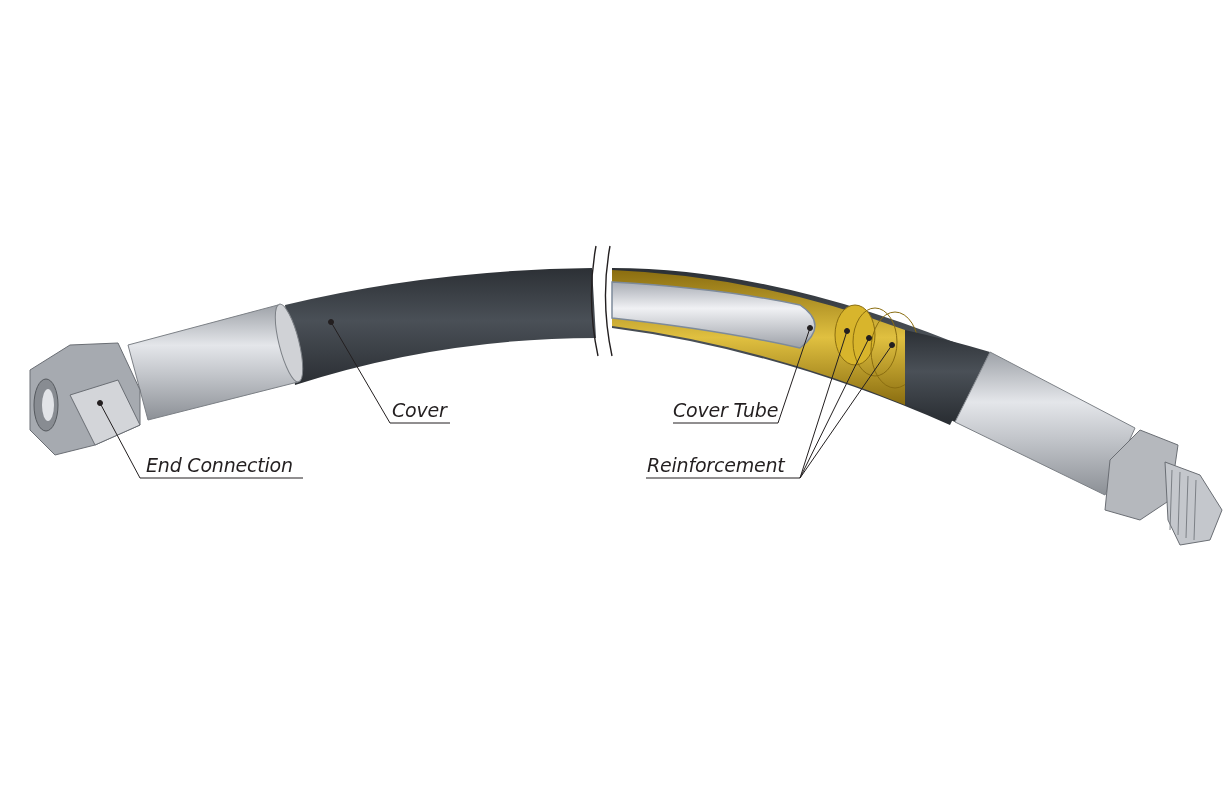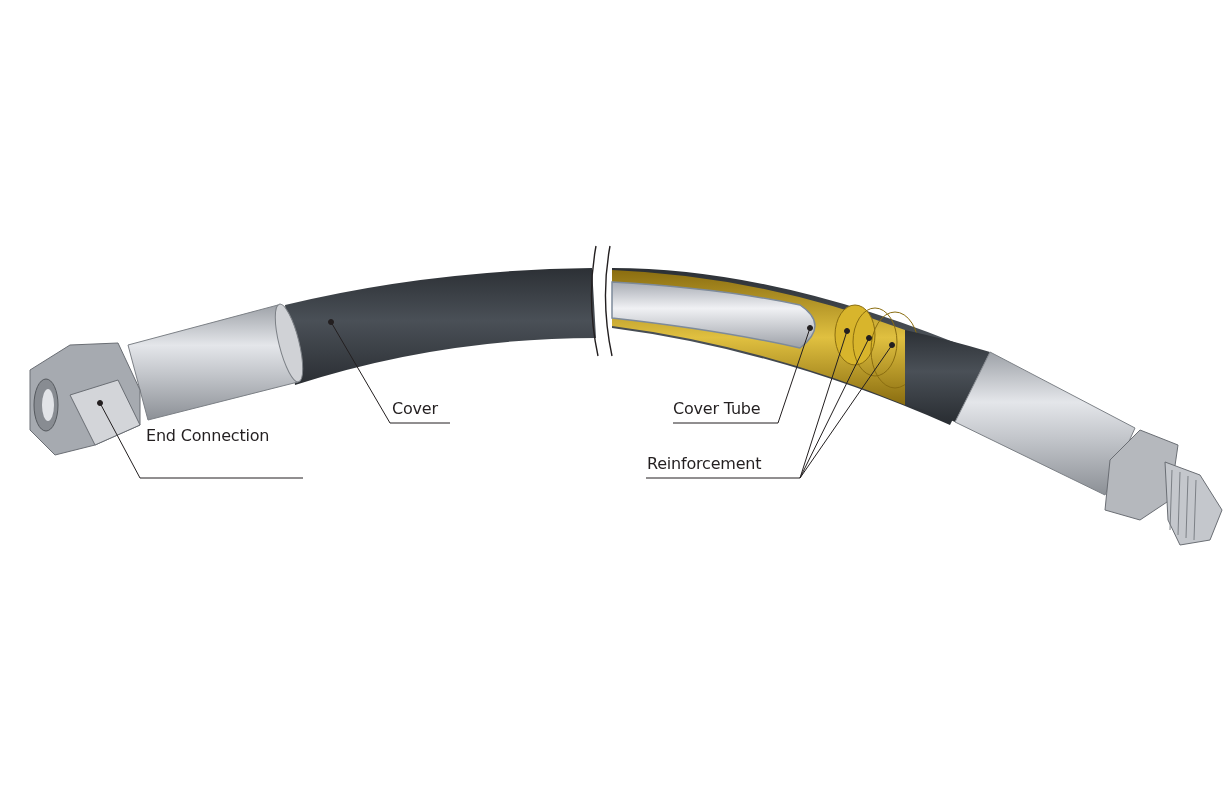--- a/index.html
+++ b/index.html
@@ -1,20 +1,20 @@
 <!DOCTYPE html>
 <html><head>
 <meta charset="utf-8">
 <style>
   html, body { margin: 0; padding: 0; background: #ffffff; }
   body { width: 1232px; height: 804px; position: relative; overflow: hidden;
          font-family: "DejaVu Sans", sans-serif; }
   #diagram { position: absolute; left: 0; top: 0; width: 1232px; height: 804px; }
-  .label { position: absolute; font-size: 16px; color: #231f20; line-height: 1;
-           white-space: nowrap; letter-spacing: -0.2px; }
+  .label { position: absolute; font-size: 19px; color: #231f20; line-height: 1;
+           white-space: nowrap; letter-spacing: -0.2px; font-style: italic; }
 </style>
 </head>
 <body>
 
 <svg id="diagram" viewBox="0 0 1232 804" xmlns="http://www.w3.org/2000/svg">
   <defs>
     <linearGradient id="metalGrad" x1="0" y1="0" x2="0" y2="1">
       <stop offset="0" stop-color="#9ea2a8"></stop>
       <stop offset="0.35" stop-color="#e4e6ea"></stop>
       <stop offset="0.6" stop-color="#c3c6cb"></stop>
@@ -96,16 +96,16 @@
     <circle cx="847" cy="331" r="2.5" fill="#231f20"></circle>
     <circle cx="869" cy="338" r="2.5" fill="#231f20"></circle>
     <circle cx="892" cy="345" r="2.5" fill="#231f20"></circle>
     <line x1="847" y1="331" x2="800" y2="478"></line>
     <line x1="869" y1="338" x2="800" y2="478"></line>
     <line x1="892" y1="345" x2="800" y2="478"></line>
     <line x1="646" y1="478" x2="800" y2="478"></line>
   </g>
 </svg>
 
-<div class="label" style="left:146px; top:428px;">End Connection</div>
+<div class="label" style="left:146px; top:456px;">End Connection</div>
 <div class="label" style="left:392px; top:401px;">Cover</div>
 <div class="label" style="left:673px; top:401px;">Cover Tube</div>
 <div class="label" style="left:647px; top:456px;">Reinforcement</div>
 
 </body></html>

